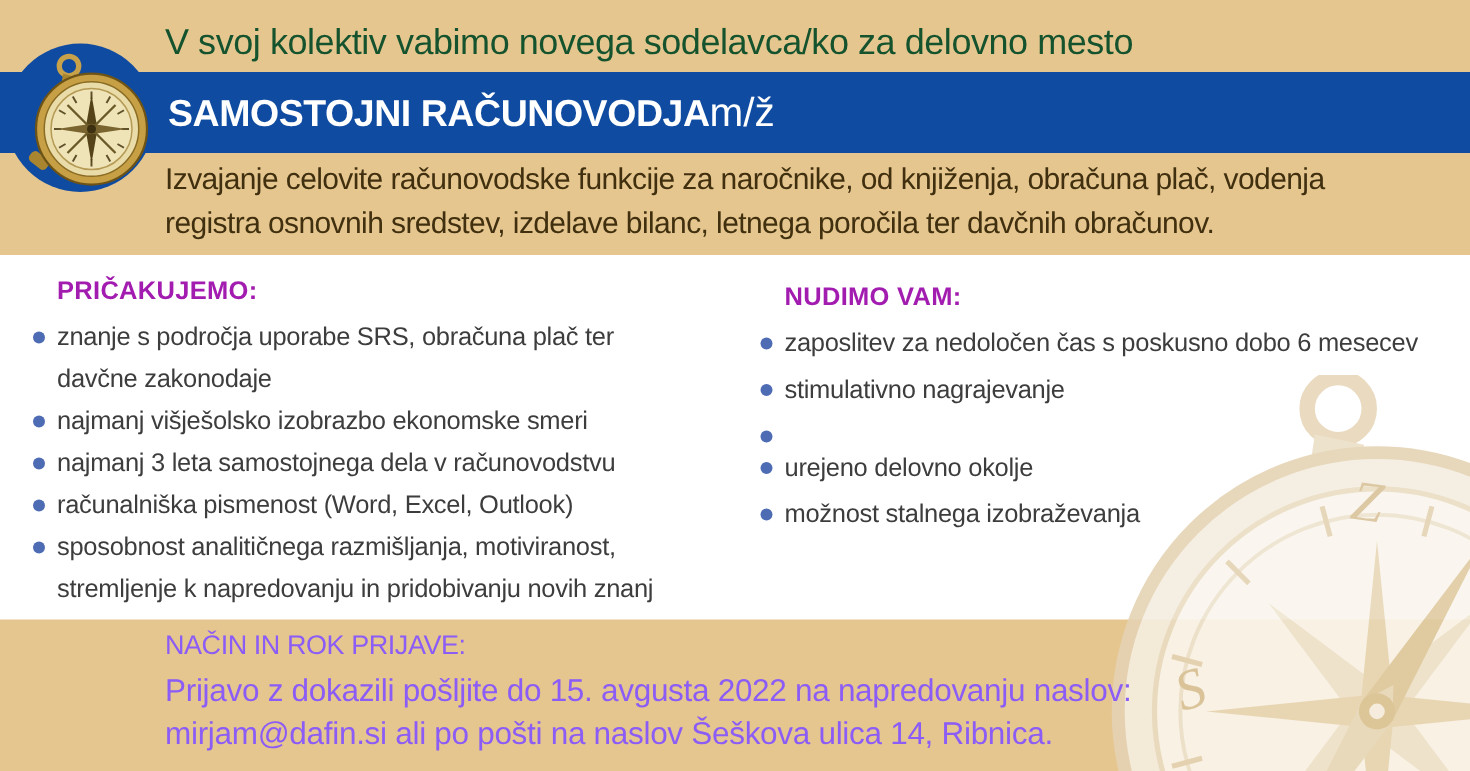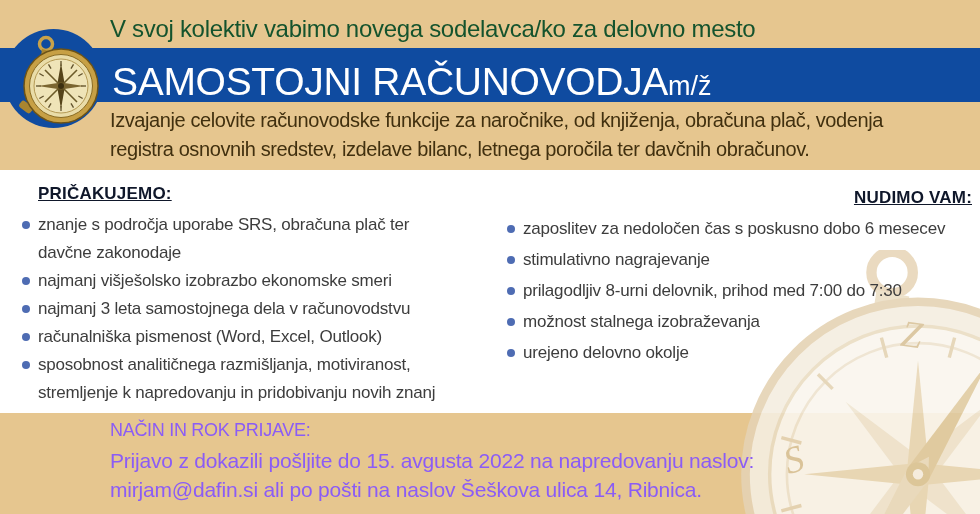--- a/index.html
+++ b/index.html
@@ -13,34 +13,34 @@
   .band-blue   { position:absolute; left:0; top:48px; width:100%; height:54px;  background:#0f4ba0; z-index:1; }
   .circle-blue { position:absolute; left:4px; top:29px; width:99px; height:99px; border-radius:50%; background:#0f4ba0; z-index:1; }
   .band-bottom { position:absolute; left:0; top:413px; width:100%; height:101px; background:#e6c68f; z-index:0; }
 
   
   .intro {
     position:absolute; left:110px; top:13px; z-index:3;
     font-size:24px; line-height:32px; color:#14532d; letter-spacing:-0.3px;
   }
   .title-row { position:absolute; left:112px; top:60px; z-index:3; white-space:nowrap; }
-  .title  { font-size:39px; font-weight:normal; color:#ffffff; letter-spacing:-0.3px; }
+  .title  { font-size:25px; font-weight:bold; color:#ffffff; letter-spacing:-0.3px; }
   .title-suffix { font-size:27px; font-weight:normal; color:#ffffff; }
   .description {
     position:absolute; left:110px; top:106px; width:880px; z-index:3;
     font-size:20px; line-height:29px; color:#41300f; letter-spacing:-0.4px;
     white-space:pre-line;
   }
 
   
   .col-left  { position:absolute; left:22px;  top:184px; width:475px; z-index:3; }
-  .col-right { position:absolute; left:507px; top:188px; width:465px; z-index:3;text-align:right; }
+  .col-right { position:absolute; left:507px; top:188px; width:465px; z-index:3; }
   .col-heading {
-    font-size:17px; font-weight:bold; color:#0f172a;
-    margin:0 0 7px 16px; letter-spacing:0.2px;text-decoration:underline;
+    font-size:17px; font-weight:bold; color:#a21caf;
+    margin:0 0 7px 16px; letter-spacing:0.2px;
   }
   ul.bullets { list-style:none; margin:0; padding:0; font-size:17px; line-height:28px; color:#3d3d3d; }
   ul.bullets li { display:flex; align-items:flex-start; }
   ul.bullets-spaced li { margin-bottom:3px; }
   .dot { width:8px; height:8px; border-radius:50%; background:#4e6cb3; margin:10px 8px 0 0; flex:none; }
   .li-text { white-space:pre-line; letter-spacing:-0.2px; }
 
   
   .apply { position:absolute; left:110px; top:420px; z-index:3; color:#8b5cf6; }
   .apply-heading { font-size:18px; letter-spacing:-0.3px; margin:0 0 5px 0; }
@@ -175,29 +175,28 @@
         <li>
           <span class="dot"></span>
           <span class="li-text">zaposlitev za nedoločen čas s poskusno dobo 6 mesecev</span>
         </li>
         <li>
           <span class="dot"></span>
           <span class="li-text">stimulativno nagrajevanje</span>
         </li>
         <li>
           <span class="dot"></span>
-          <span class="li-text">prilagodljiv 8-urni delovnik, prihod med 7:00 do 7:30</span>
+        </li>
+        <li>
+          <span class="dot"></span>
+          <span class="li-text">urejeno delovno okolje</span>
         </li>
         <li>
           <span class="dot"></span>
           <span class="li-text">možnost stalnega izobraževanja</span>
-        </li>
-        <li>
-          <span class="dot"></span>
-          <span class="li-text">urejeno delovno okolje</span>
         </li>
       </ul>
   </div>
 
   <div class="apply">
     <div class="apply-heading">NAČIN IN ROK PRIJAVE:</div>
     <div class="apply-line">
       <span>Prijavo z dokazili pošljite </span><b>do 15. avgusta 2022</b><span> na napredovanju naslov:</span>
     </div>
     <div class="apply-line">mirjam@dafin.si ali po pošti na naslov Šeškova ulica 14, Ribnica.</div>

